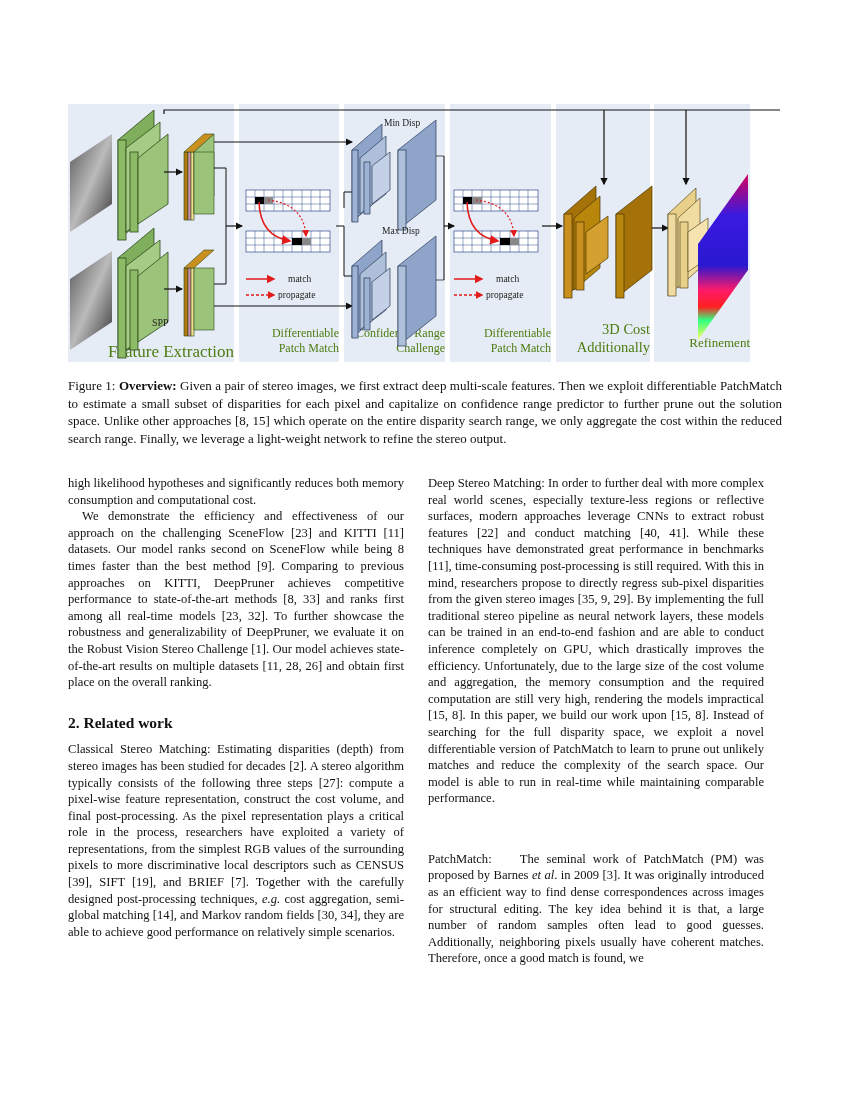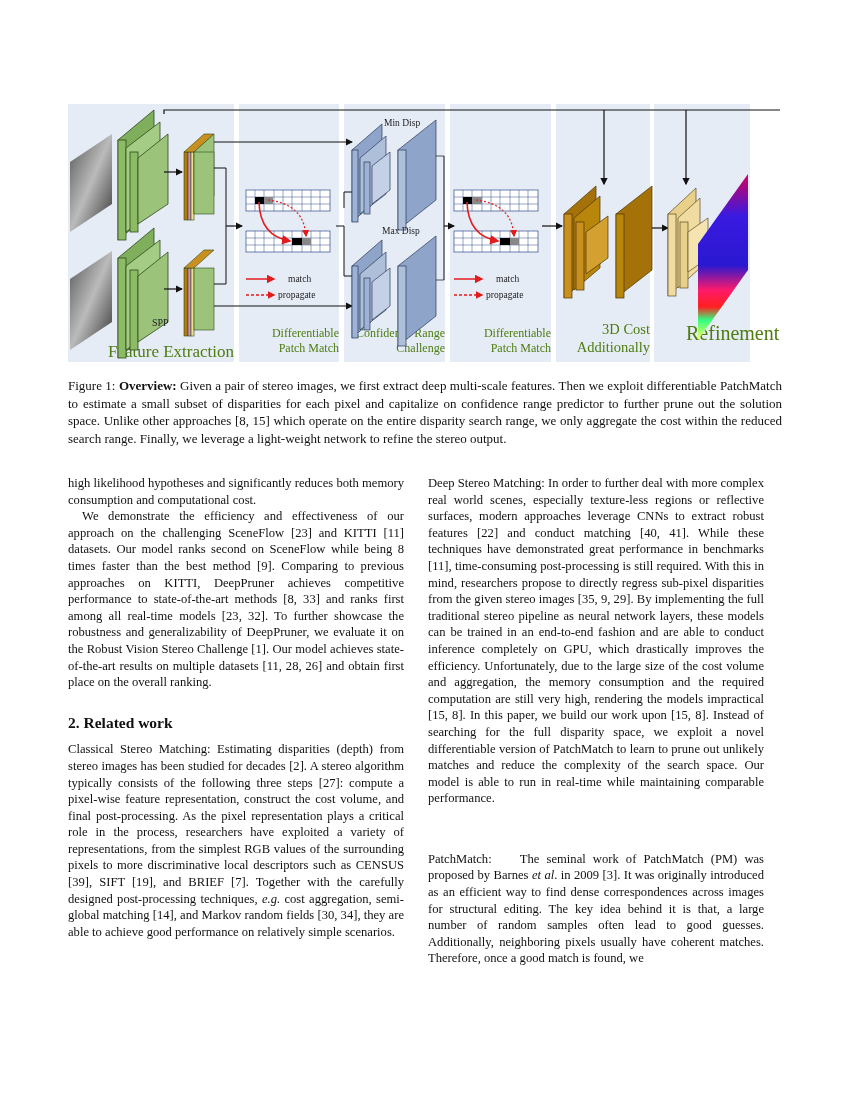--- a/index.html
+++ b/index.html
@@ -45,21 +45,21 @@
       <div>Patch Match</div>
     </div>
   </div>
   <div class="panel" style="left:488px;width:94px;">
     <div class="panel-label" style="bottom:6px;font-size:14.5px;line-height:18px;">
       <div>3D Cost</div>
       <div>Additionally</div>
     </div>
   </div>
   <div class="panel" style="left:586px;width:96px;">
-    <div class="panel-label" style="bottom:21px;font-size:20px;padding-left:32px;">Refinement</div>
+    <div class="panel-label" style="bottom:12px;font-size:13px;padding-left:32px;">Refinement</div>
   </div>
 
   <svg width="712" height="258" style="position:absolute;left:0;top:0;">
     <defs>
       <marker id="arrBlack" markerWidth="6" markerHeight="6" refX="5" refY="3" orient="auto">
         <path d="M0,0 L6,3 L0,6 z" fill="#111"></path>
       </marker>
       <marker id="arrRed" markerWidth="6" markerHeight="6" refX="5" refY="3" orient="auto">
         <path d="M0,0 L6,3 L0,6 z" fill="#e21b1b"></path>
       </marker>

